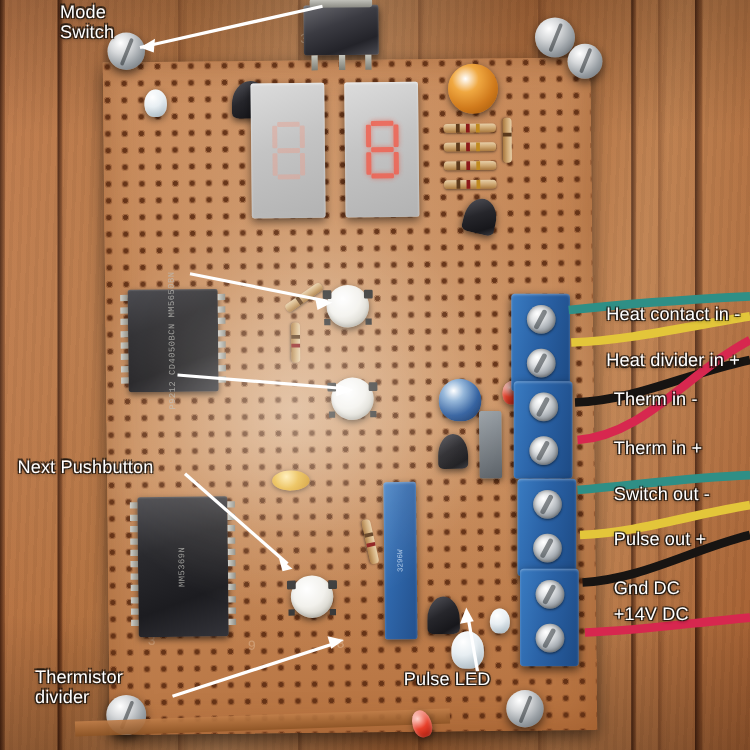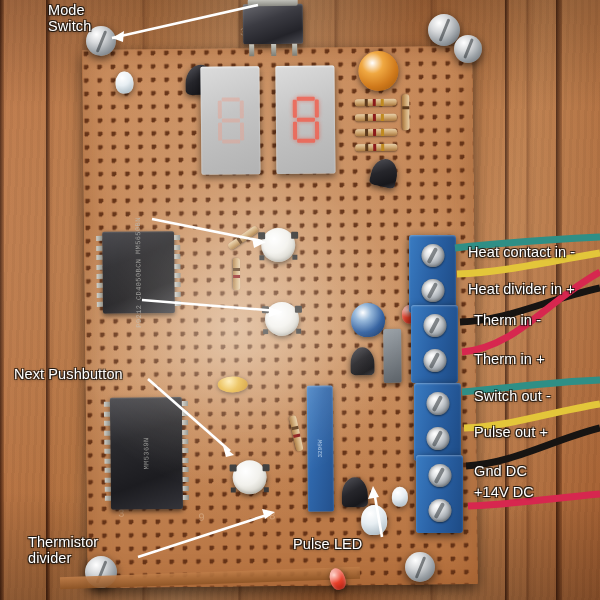--- a/index.html
+++ b/index.html
@@ -179,21 +179,21 @@
   
   .anno{
     position:absolute;color:#ffffff;font-size:14.5px;line-height:1.12;
     white-space:pre-line;font-weight:400;letter-spacing:.1px;
     text-shadow:
       -1px -1px 0 rgba(25,20,15,.75), 1px -1px 0 rgba(25,20,15,.75),
       -1px  1px 0 rgba(25,20,15,.75), 1px  1px 0 rgba(25,20,15,.75),
        0 1px 3px rgba(0,0,0,.65);
     pointer-events:none;
   }
-  .anno.r{text-align:left;}
+  .anno.r{text-align:left;margin-left:17px;}
   #leaders{position:absolute;inset:0;pointer-events:none;}
   #leaders line{stroke:#ffffff;stroke-width:2.6;stroke-linecap:butt;}
   #leaders polygon{fill:#ffffff;}
 </style>
 </head>
 <body>
 
 <div id="stage">
 
   <div class="wood"></div>
@@ -420,21 +420,21 @@
 
     <line x1="382" y1="537" x2="374" y2="491"></line>
     <polygon points="373,486 368,499 379,497"></polygon>
   </svg>
 
   <div class="anno" style="left:48px;top:2px;">Mode
 Switch</div>
   <div class="anno" style="left:28px;top:534px;">Thermistor
 divider</div>
   <div class="anno" style="left:14px;top:366px;">Next Pushbutton</div>
-  <div class="anno" style="left:293px;top:536px;">Pulse LED</div>
+  <div class="anno" style="left:323px;top:536px;">Pulse LED</div>
 
   <div class="anno r" style="left:468px;top:244px;">Heat contact in -</div>
   <div class="anno r" style="left:468px;top:281px;">Heat divider in +</div>
   <div class="anno r" style="left:474px;top:312px;">Therm in -</div>
   <div class="anno r" style="left:474px;top:351px;">Therm in +</div>
   <div class="anno r" style="left:474px;top:388px;">Switch out -</div>
   <div class="anno r" style="left:474px;top:424px;">Pulse out +</div>
   <div class="anno r" style="left:474px;top:463px;">Gnd DC</div>
   <div class="anno r" style="left:474px;top:484px;">+14V DC</div>
 

